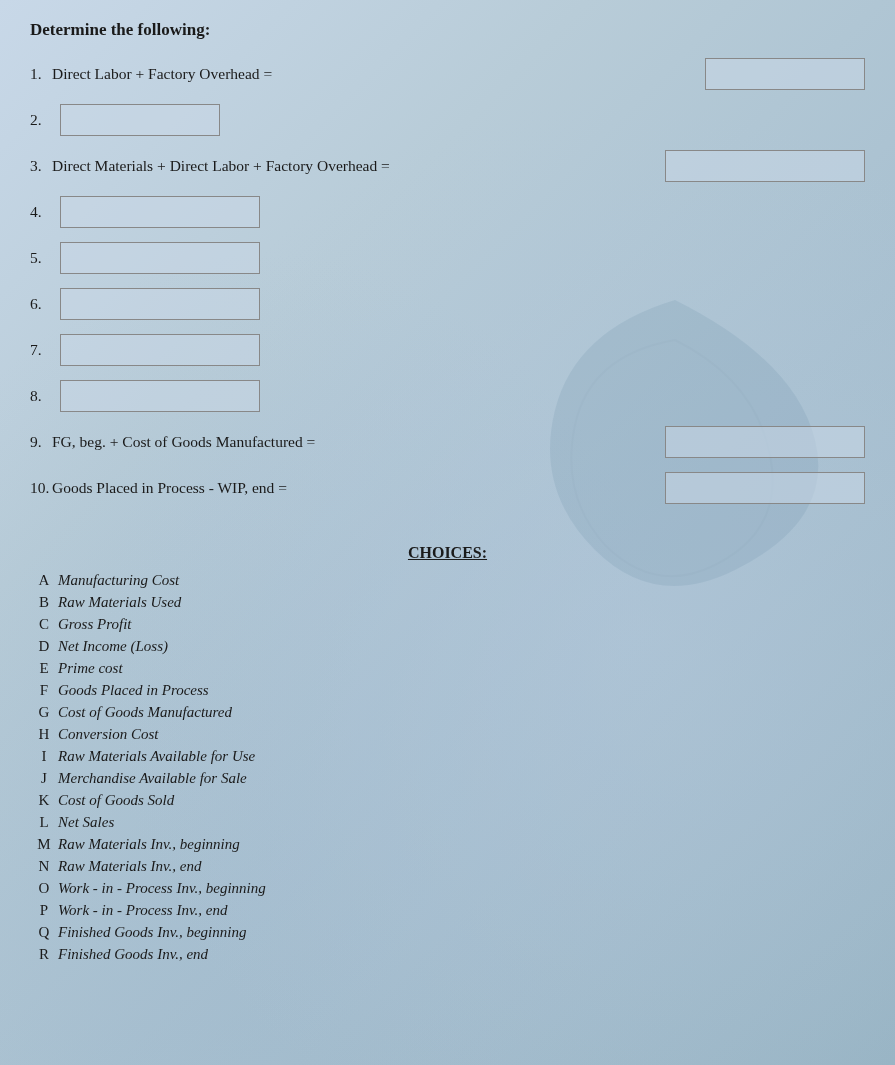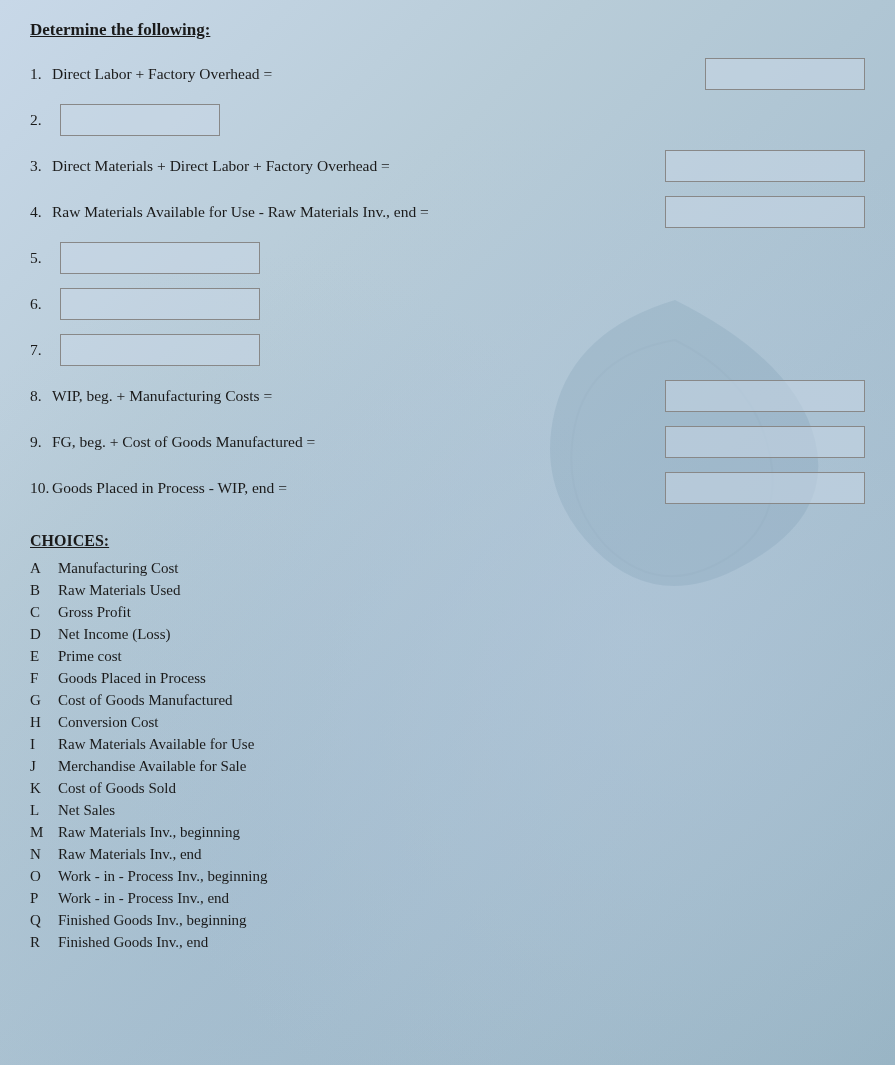--- a/index.html
+++ b/index.html
@@ -30,21 +30,20 @@
 
     .page-container {
       position: relative;
       z-index: 1;
     }
 
     .title {
       font-family: Georgia, 'Times New Roman', serif;
       font-size: 17px;
       font-weight: bold;
-      text-decoration: underline;
       color: #1a1a1a;
       margin-bottom: 18px;
     }
 
     .question-row {
       display: flex;
       align-items: center;
       margin-bottom: 14px;
       font-family: Georgia, 'Times New Roman', serif;
       font-size: 15.5px;
@@ -69,21 +68,22 @@
       background: rgba(200, 215, 230, 0.55);
       flex-shrink: 0;
       margin-left: 8px;
     }
 
     .answer-box-wide {
       width: 200px;
     }
 
     .choices-section {
-      margin-top: 28px;
+      margin-top: 40px;
+      text-align: center;
     }
 
     .choices-title {
       font-family: Georgia, 'Times New Roman', serif;
       font-size: 16px;
       font-weight: bold;
       text-decoration: underline;
       color: #1a1a1a;
       margin-bottom: 10px;
     }
@@ -96,20 +96,21 @@
       font-size: 15px;
       color: #1a1a1a;
     }
 
     .choice-letter {
       min-width: 28px;
       font-weight: normal;
     }
 
     .choice-text {
+      font-style: italic;
     }
 
     
     .bg-shape {
       position: absolute;
       top: 280px;
       right: 60px;
       width: 320px;
       height: 320px;
       opacity: 0.18;
@@ -138,38 +139,36 @@
         <span class="question-num">2.</span>
         <div class="answer-box"></div>
       </div>
       <div class="question-row">
         <span class="question-num">3.</span>
         <span class="question-text">Direct Materials + Direct Labor +  Factory Overhead =</span>
         <div class="answer-box answer-box-wide"></div>
       </div>
       <div class="question-row">
         <span class="question-num">4.</span>
-        <span class="question-text">Raw Materials Available for Use -  Raw Materials Inv., end =</span>
         <div class="answer-box answer-box-wide"></div>
       </div>
       <div class="question-row">
         <span class="question-num">5.</span>
         <div class="answer-box answer-box-wide"></div>
       </div>
       <div class="question-row">
         <span class="question-num">6.</span>
         <div class="answer-box answer-box-wide"></div>
       </div>
       <div class="question-row">
         <span class="question-num">7.</span>
         <div class="answer-box answer-box-wide"></div>
       </div>
       <div class="question-row">
         <span class="question-num">8.</span>
-        <span class="question-text">WIP, beg. +  Manufacturing Costs =</span>
         <div class="answer-box answer-box-wide"></div>
       </div>
       <div class="question-row">
         <span class="question-num">9.</span>
         <span class="question-text">FG, beg. +  Cost of Goods Manufactured =</span>
         <div class="answer-box answer-box-wide"></div>
       </div>
       <div class="question-row">
         <span class="question-num">10.</span>
         <span class="question-text">Goods Placed in Process  -  WIP, end =</span>

